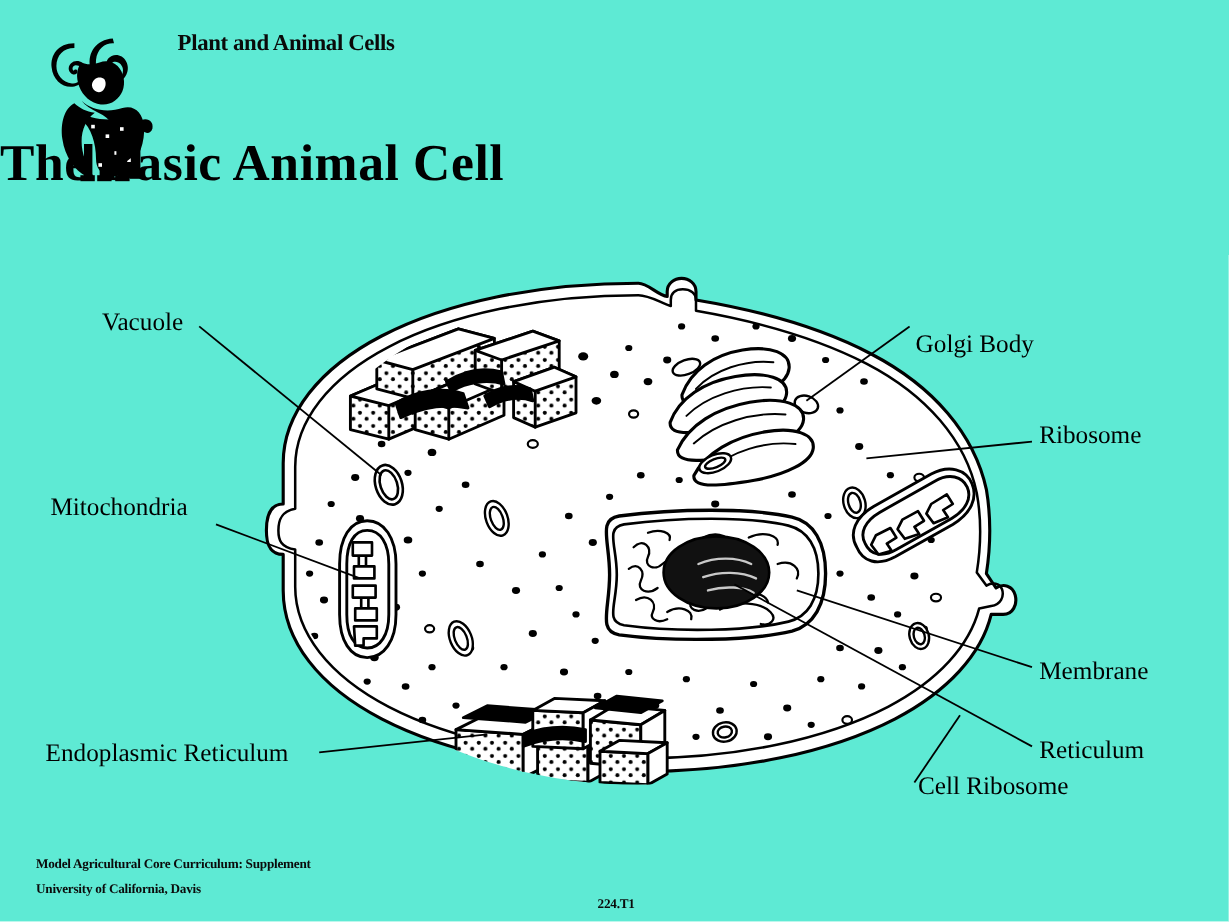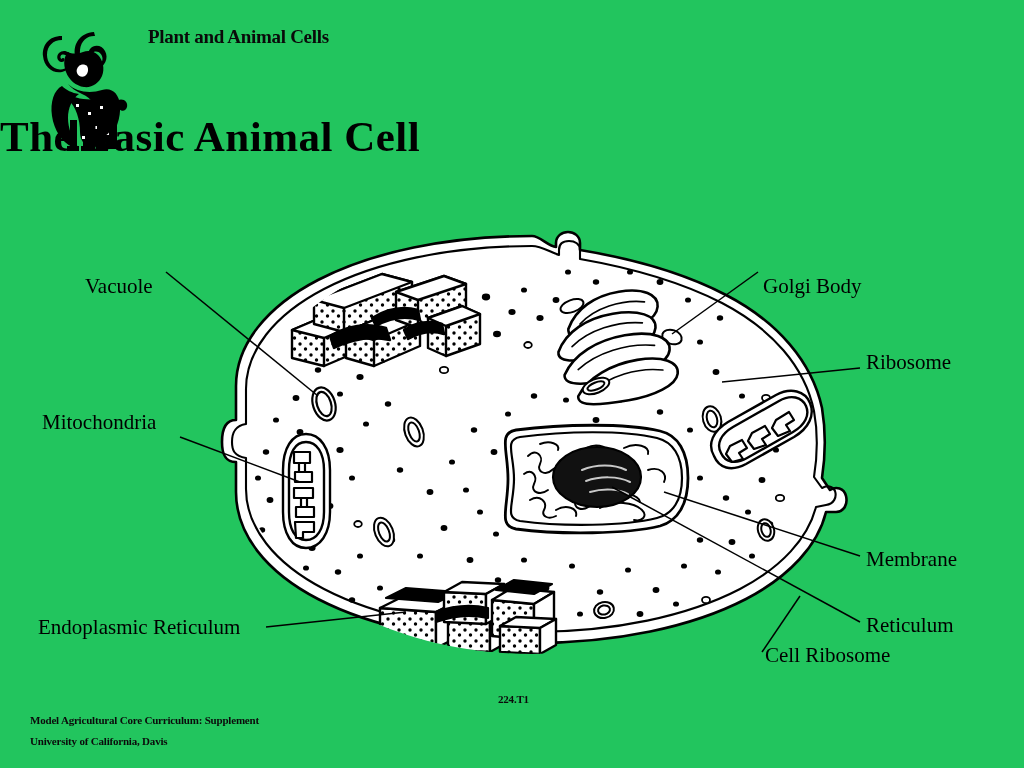--- a/index.html
+++ b/index.html
@@ -13,21 +13,21 @@
     position: relative;
     overflow: hidden;
     font-family: "Liberation Serif", "DejaVu Serif", serif;
     color: #000000;
   }
   #slide {
     position: absolute;
     inset: 0;
     width: 1024px;
     height: 768px;
-    background: #22c55e;
+    background: #5eead4;
   }
 
   
   #header-logo {
     position: absolute;
     left: 32px;
     top: 8px;
     width: 112px;
     height: 148px;
   }
@@ -86,21 +86,21 @@
     font-family: "Liberation Serif", "DejaVu Serif", serif;
     font-weight: bold;
     font-size: 11px;
     line-height: 1.95;
     color: #0b0b0b;
     letter-spacing: -0.2px;
   }
   #footer-page {
     position: absolute;
     left: 498px;
-    top: 693px;
+    top: 748px;
     font-family: "Liberation Serif", "DejaVu Serif", serif;
     font-weight: bold;
     font-size: 11px;
     letter-spacing: -0.2px;
     color: #0b0b0b;
   }
 </style>
 </head>
 <body>
 
@@ -561,21 +561,21 @@
         <line x1="266" y1="627" x2="406" y2="612"></line>
         <line x1="758" y1="272" x2="672" y2="334"></line>
         <line x1="860" y1="368" x2="722" y2="382"></line>
         <line x1="860" y1="556" x2="664" y2="492"></line>
         <line x1="860" y1="622" x2="612" y2="487"></line>
         <line x1="762" y1="652" x2="800" y2="596"></line>
       </g>
     </svg>
   </div>
 
-  <div class="label" style="left:85px;  top:258px;margin-top:18px;">Vacuole</div>
+  <div class="label" style="left:85px;  top:258px;">Vacuole</div>
   <div class="label" style="left:42px;  top:412px;">Mitochondria</div>
   <div class="label" style="left:38px;  top:617px;">Endoplasmic Reticulum</div>
   <div class="label r" style="left:763px; top:276px;">Golgi Body</div>
   <div class="label r" style="left:866px; top:352px;">Ribosome</div>
   <div class="label r" style="left:866px; top:549px;">Membrane</div>
   <div class="label r" style="left:866px; top:615px;">Reticulum</div>
   <div class="label r" style="left:765px; top:645px;">Cell Ribosome</div>
 
   <div id="footer-left">
     <div>Model Agricultural Core Curriculum:  Supplement</div>

